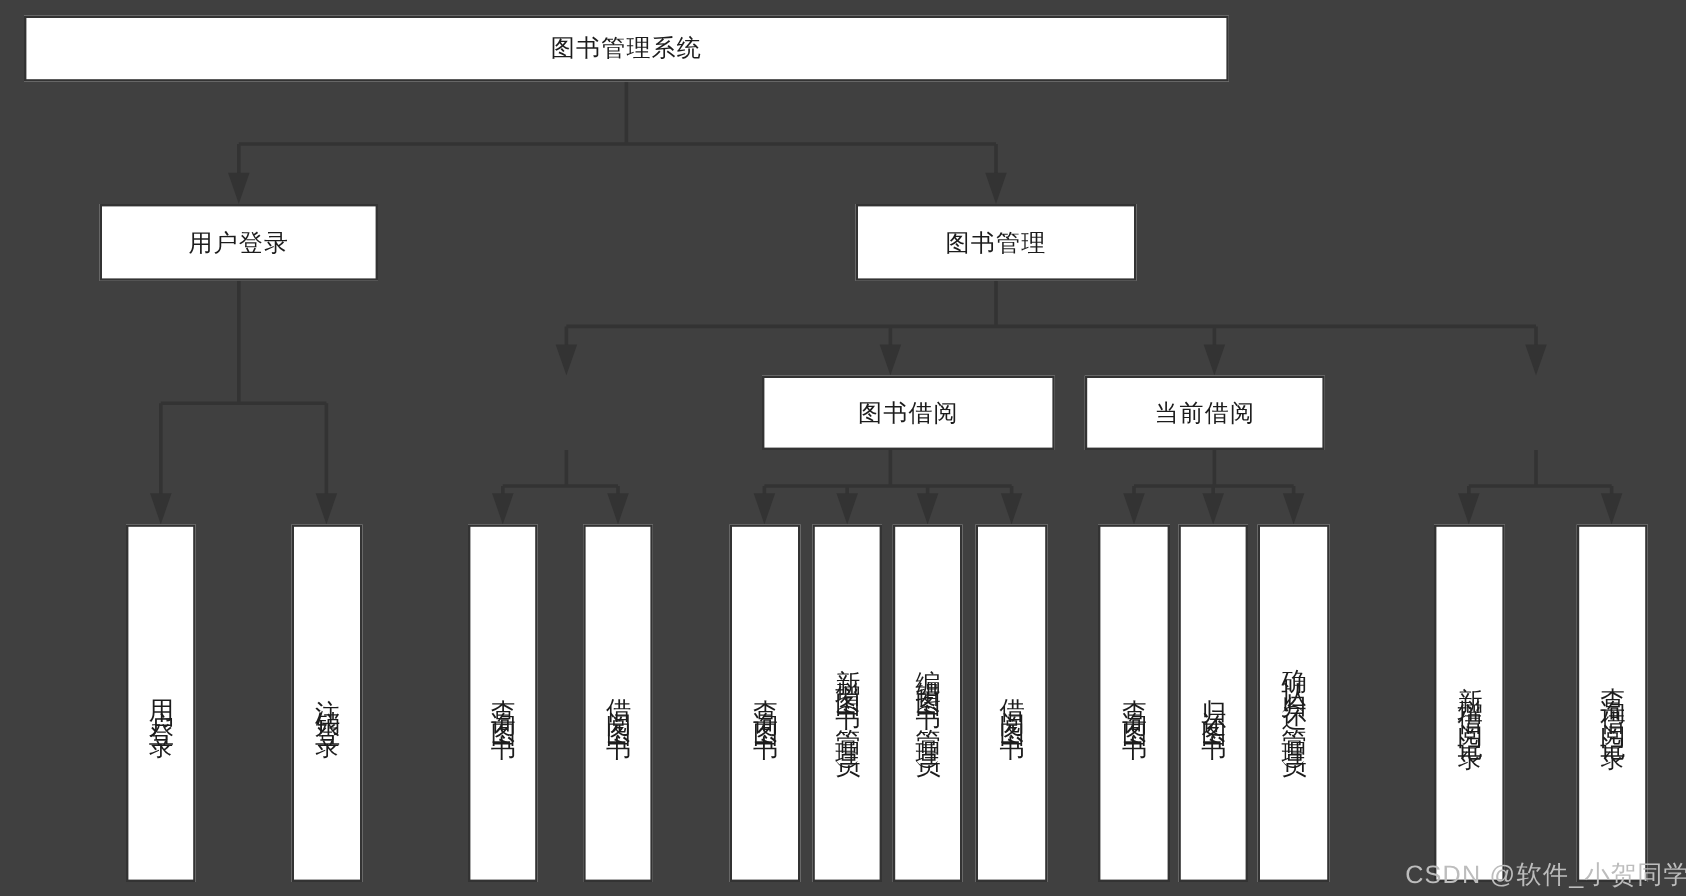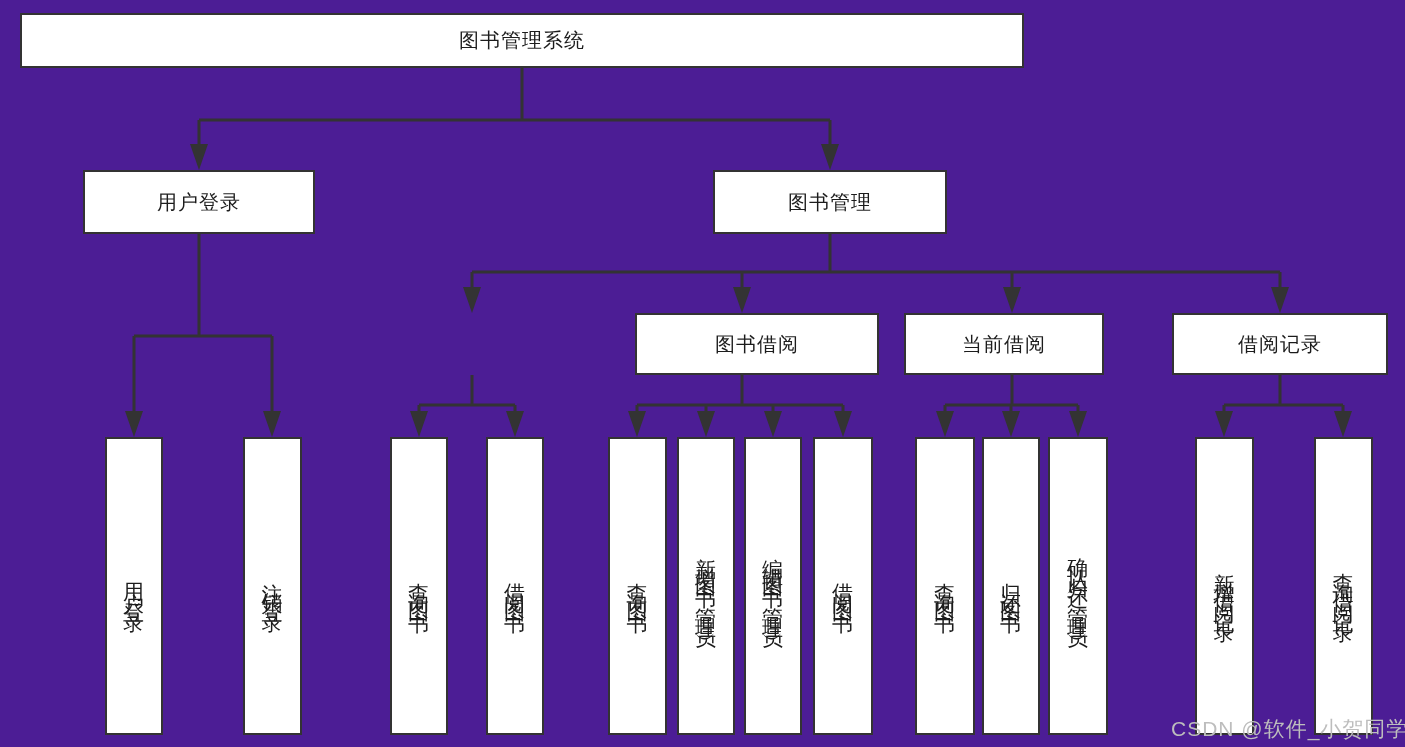--- a/index.html
+++ b/index.html
@@ -1,17 +1,17 @@
 <!DOCTYPE html>
 <html><head>
 <meta charset="utf-8">
 <style>
   html,body{margin:0;padding:0;background:#ffffff;}
   .canvas{
-    position:relative;width:1405px;height:747px;background:#4c1d95;
+    position:relative;width:1405px;height:747px;background:#404040;
     font-family:"Liberation Sans", sans-serif;overflow:hidden;
   }
   .connectors{position:absolute;left:0;top:0;z-index:1;}
   .box{
     position:absolute;box-sizing:border-box;background:#ffffff;
     border:2.5px solid #333333;display:flex;align-items:center;justify-content:center;
     color:#1c1c1c;z-index:2;
   }
   .hbox{font-size:20px;letter-spacing:1px;white-space:nowrap;}
   .vbox .vtext{
@@ -78,23 +78,20 @@
   <div class="box hbox" style="left:713px;top:170px;width:234px;height:64px">
     <span>图书管理</span>
   </div>
 
   <div class="box hbox" style="left:635px;top:313px;width:244px;height:62px">
     <span>图书借阅</span>
   </div>
   <div class="box hbox" style="left:904px;top:313px;width:200px;height:62px">
     <span>当前借阅</span>
   </div>
-  <div class="box hbox" style="left:1172px;top:313px;width:216px;height:62px">
-    <span>借阅记录</span>
-  </div>
 
   <div class="box vbox" style="left:105px;top:437px;width:58px;height:298px">
     <span class="vtext">用户登录</span>
   </div>
   <div class="box vbox" style="left:243px;top:437px;width:59px;height:298px">
     <span class="vtext">注销登录</span>
   </div>
 
   <div class="box vbox" style="left:390px;top:437px;width:58px;height:298px">
     <span class="vtext">查询图书</span>

